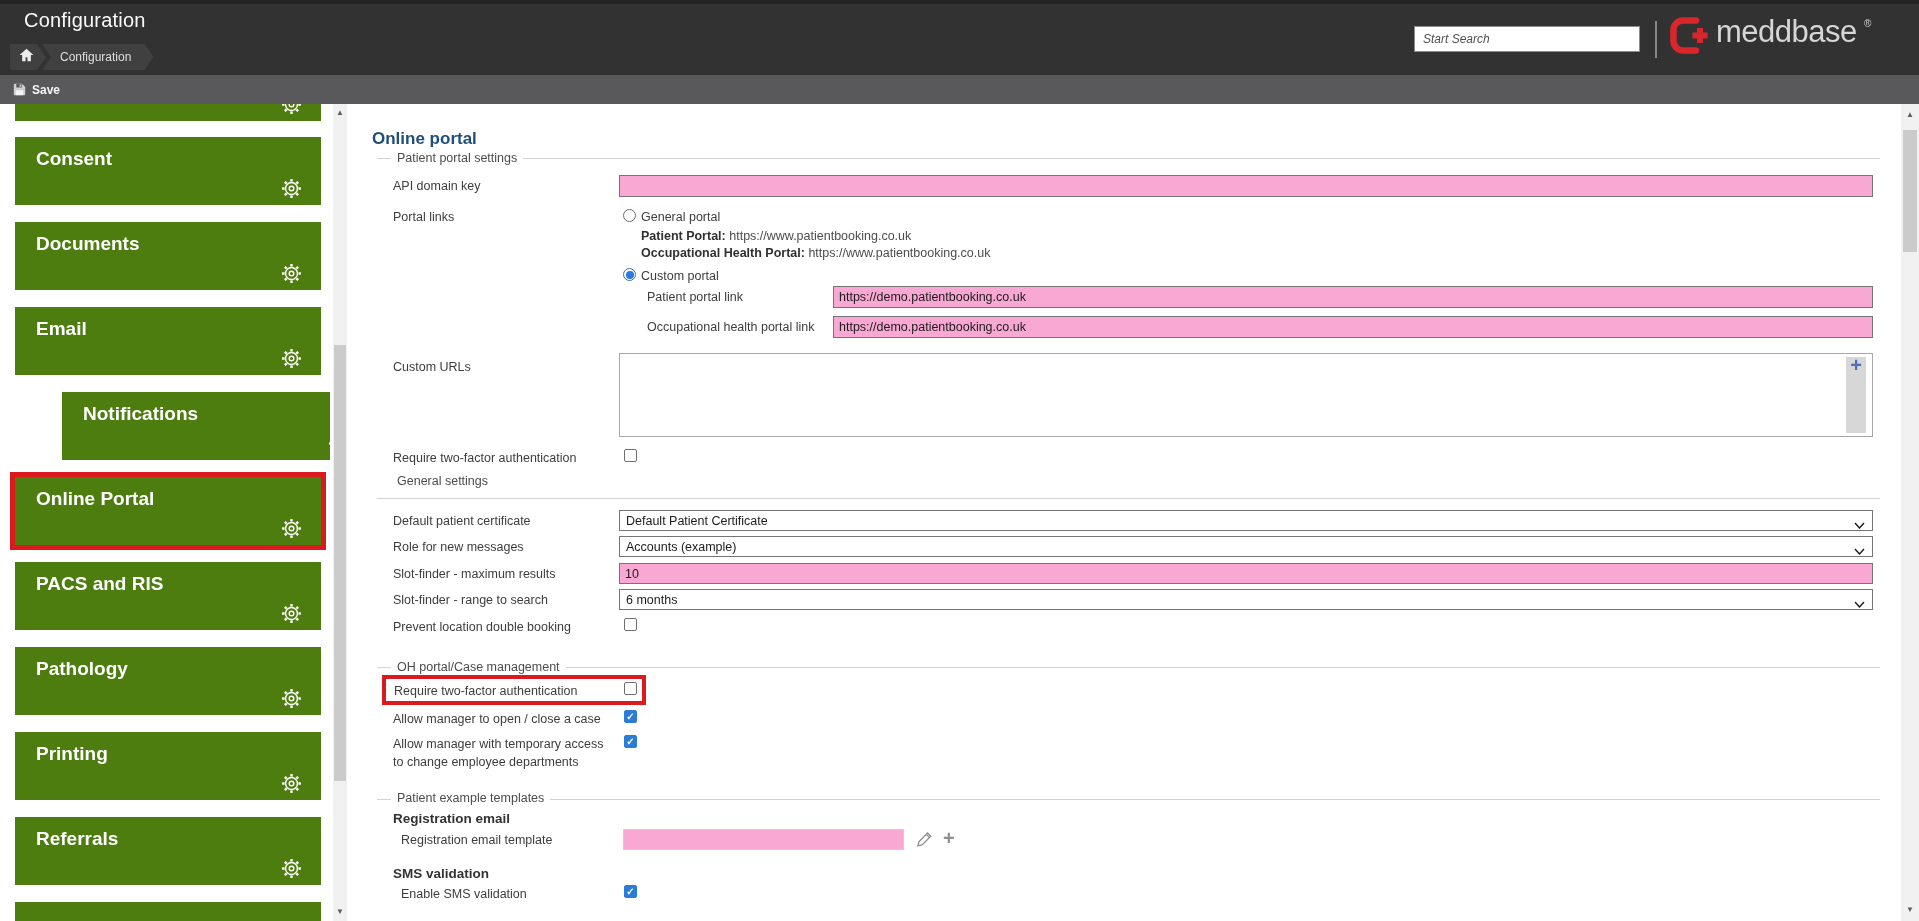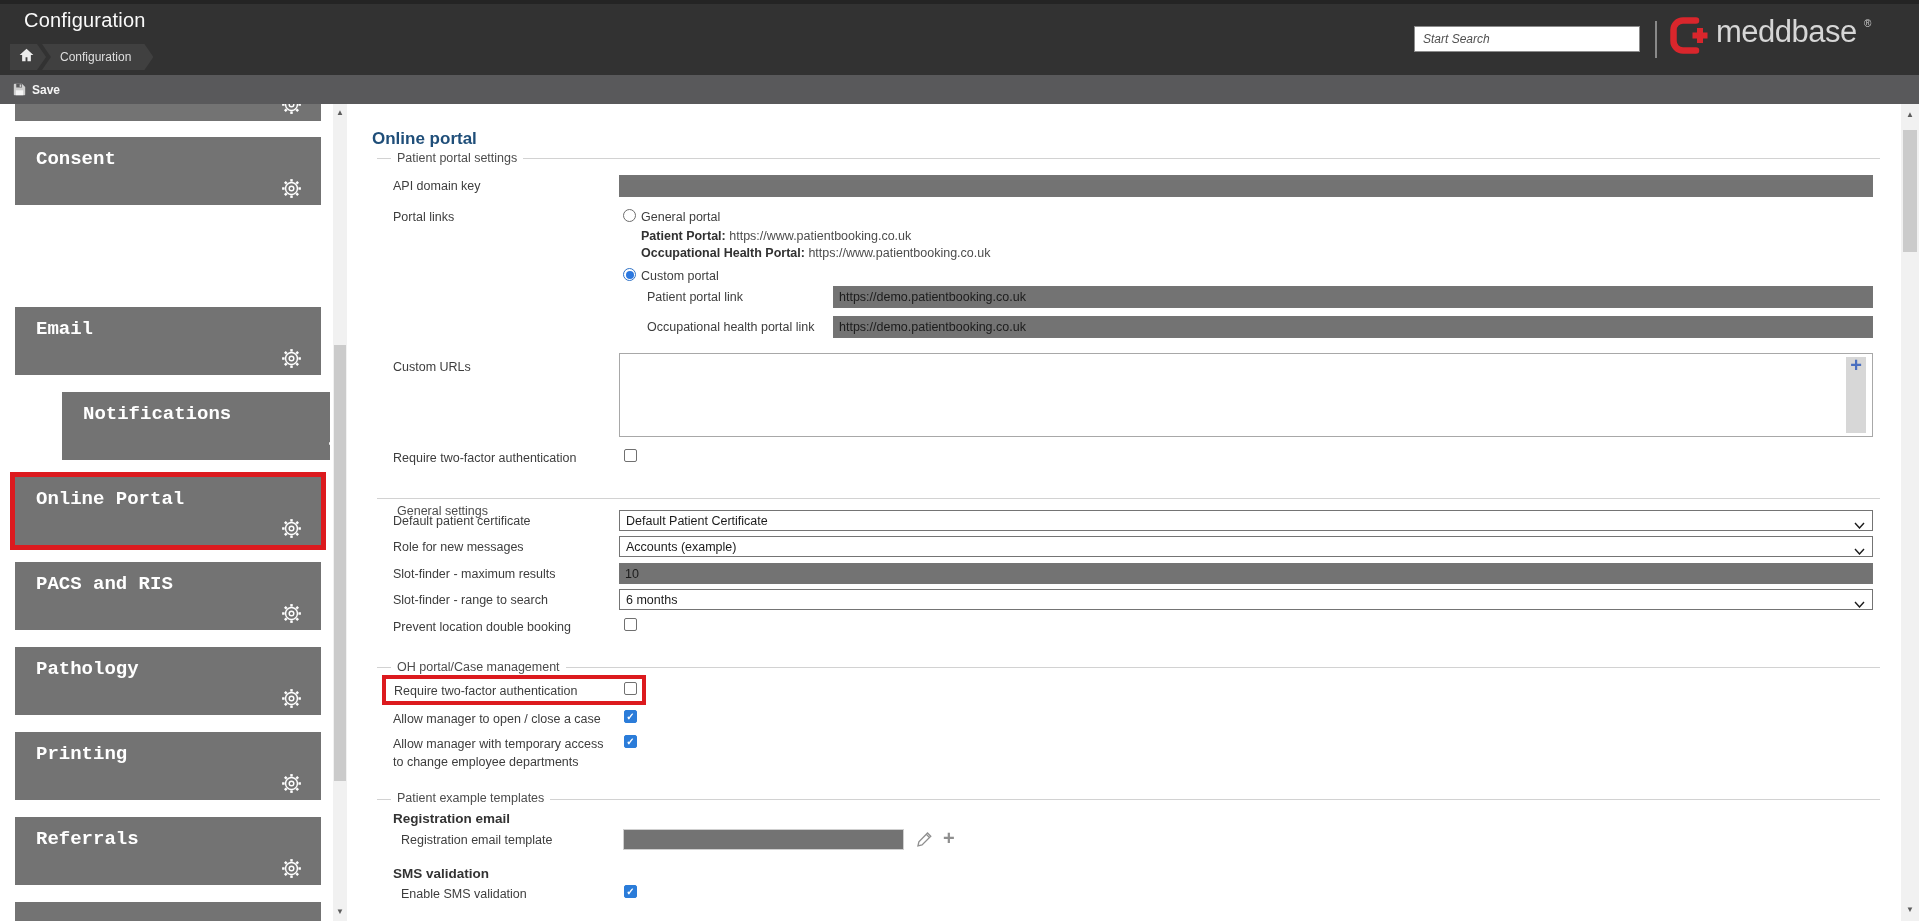--- a/index.html
+++ b/index.html
@@ -37,37 +37,37 @@
 
   
   .savebar {
     position:absolute; left:0; top:75px; right:0; height:29px; background:#59595b;
     display:flex; align-items:center; padding-left:13px; gap:6px; box-sizing:border-box;
   }
   .save-label { color:#f5f5f5; font-size:12px; font-weight:bold; }
 
   
   .sidebar-clip { position:absolute; left:0; top:104px; width:330px; height:817px; overflow:hidden; background:#fff; }
-  .side-btn { position:absolute; left:15px; width:306px; height:68px; background:#737373; cursor:pointer;font-family:Liberation Mono, monospace; }
+  .side-btn { position:absolute; left:15px; width:306px; height:68px; background:#4d7c0f; cursor:pointer; }
   .side-btn.hl { box-shadow:0 0 0 5px #dc1a1e; }
   .side-label { position:absolute; left:21px; top:11px; font-size:19px; font-weight:600; color:#fff; }
   .gear { position:absolute; left:265px; top:40px; width:23px; height:23px; }
 
   .v-scroll { position:absolute; background:#f1f1f1; }
   .v-thumb { position:absolute; background:#cbcbcb; }
   .scroll-arrow { position:absolute; left:0; right:0; text-align:center; font-size:8px; color:#5d5d5d; line-height:10px; }
 
   
   .page-heading { position:absolute; left:372px; top:129px; font-size:17px; font-weight:bold; color:#1f4e79; }
   .group-line { position:absolute; left:377px; width:1503px; height:1px; background:#d2d2d2; }
   .legend { position:absolute; left:391px; background:#fff; padding:0 6px; font-size:12.5px; color:#4c4c4c; white-space:nowrap; }
   .lbl { position:absolute; font-size:12.5px; color:#3d3d3d; white-space:nowrap; }
   .sub-head { position:absolute; font-size:13.5px; font-weight:bold; color:#333; white-space:nowrap; }
   .inp {
-    position:absolute; border:1px solid #747474; background:#737373; box-sizing:border-box;
+    position:absolute; border:1px solid #747474; background:#f9a8d4; box-sizing:border-box;
     font-family:inherit; font-size:12.5px; color:#1b1b1b; padding:0 5px; outline:none;
   }
   .inp.light { border-color:#cfcfcf; }
   .sel {
     position:absolute; border:1px solid #747474; background:#fff; box-sizing:border-box;
     display:flex; align-items:center; padding:0 22px 0 6px; font-size:12.5px; color:#1b1b1b; cursor:default;
   }
   .sel .chev { position:absolute; right:7px; top:50%; margin-top:-3px; display:block; }
   .cb {
     position:absolute; width:13px; height:13px; box-sizing:border-box;
@@ -168,20 +168,41 @@
               <line x1="4.8" y1="12" x2="2.2" y2="12"></line>
               <line x1="6.91" y1="6.91" x2="5.07" y2="5.07"></line>
               <line x1="12" y1="4.8" x2="12" y2="2.2"></line>
               <line x1="17.09" y1="6.91" x2="18.93" y2="5.07"></line>
             </g>
           </g>
         </svg>
     </span>
   </div>
 
+  <div class="side-btn" style="top:118px;">
+    <span class="side-label">Documents</span>
+    <span class="gear">
+      <svg viewBox="0 0 24 24" width="23" height="23">
+          <g fill="none" stroke="#fff" stroke-width="1.5">
+            <circle cx="12" cy="12" r="6.2"></circle>
+            <circle cx="12" cy="12" r="2.4"></circle>
+            <g stroke-width="2.6">
+              <line x1="19.2" y1="12" x2="21.8" y2="12"></line>
+              <line x1="17.09" y1="17.09" x2="18.93" y2="18.93"></line>
+              <line x1="12" y1="19.2" x2="12" y2="21.8"></line>
+              <line x1="6.91" y1="17.09" x2="5.07" y2="18.93"></line>
+              <line x1="4.8" y1="12" x2="2.2" y2="12"></line>
+              <line x1="6.91" y1="6.91" x2="5.07" y2="5.07"></line>
+              <line x1="12" y1="4.8" x2="12" y2="2.2"></line>
+              <line x1="17.09" y1="6.91" x2="18.93" y2="5.07"></line>
+            </g>
+          </g>
+        </svg>
+    </span>
+  </div>
 
   <div class="side-btn" style="top:203px;">
     <span class="side-label">Email</span>
     <span class="gear">
       <svg viewBox="0 0 24 24" width="23" height="23">
           <g fill="none" stroke="#fff" stroke-width="1.5">
             <circle cx="12" cy="12" r="6.2"></circle>
             <circle cx="12" cy="12" r="2.4"></circle>
             <g stroke-width="2.6">
               <line x1="19.2" y1="12" x2="21.8" y2="12"></line>
@@ -367,21 +388,21 @@
 <div class="lbl" style="left:393px; top:360px;">Custom URLs</div>
 <div class="curls-box">
   <div class="curls-strip"></div>
   <div class="curls-plus">+</div>
 </div>
 
 <div class="lbl" style="left:393px; top:451px;">Require two-factor authentication</div>
 <div class="cb" style="left:624px; top:449px;"></div>
 
 <div class="group-line" style="top:498px;"></div>
-<div class="legend" style="top:504px;">General settings</div>
+<div class="legend" style="top:474px;">General settings</div>
 
 <div class="lbl" style="left:393px; top:514px;">Default patient certificate</div>
 <div class="sel" style="left:619px; top:510px; width:1254px; height:21px;">
   <span>Default Patient Certificate</span>
   <span class="chev"><svg width="11" height="7" viewBox="0 0 11 7">
         <polyline points="1,1 5.5,6 10,1" fill="none" stroke="#1b1b1b" stroke-width="1.4"></polyline>
       </svg></span>
 </div>
 
 <div class="lbl" style="left:393px; top:540px;">Role for new messages</div>

